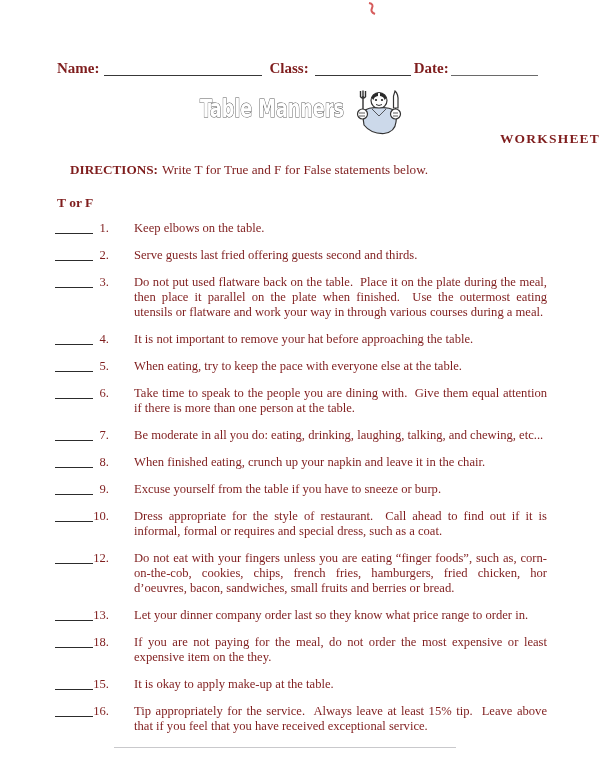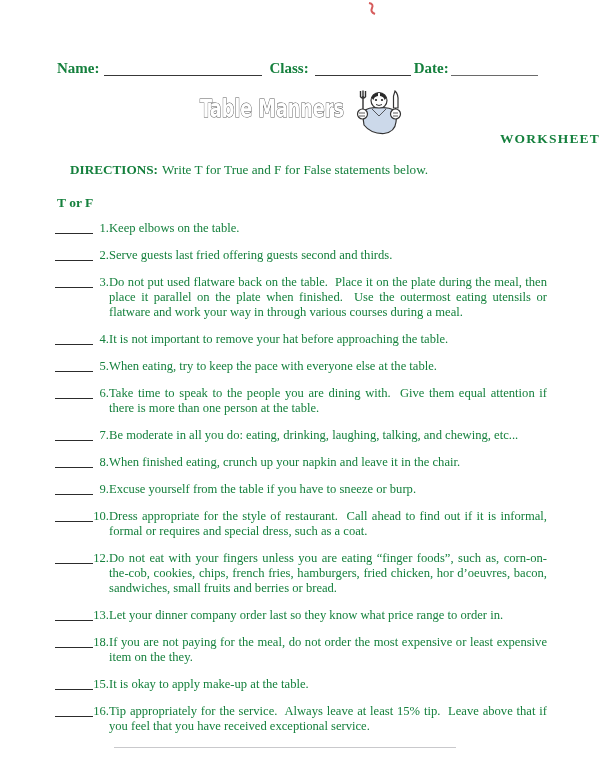--- a/index.html
+++ b/index.html
@@ -1,18 +1,18 @@
 <!DOCTYPE html>
 <html><head>
 <meta charset="utf-8">
 <style>
   html,body{margin:0;padding:0;background:#e8e8e8;}
   .page{
     position:relative;width:600px;height:777px;background:#ffffff;
-    font-family:"Liberation Serif",serif;color:#15803d;overflow:hidden;
+    font-family:"Liberation Serif",serif;color:#7f1d1d;overflow:hidden;
     margin:0 auto;
   }
   
   .header{
     position:absolute;top:60px;left:57px;width:489px;
     display:flex;align-items:flex-end;
     font-weight:bold;font-size:15px;white-space:nowrap;
   }
   .hline{border-bottom:1.5px solid #383838;height:15px;flex:none;}
   .hline.name{width:158px;margin:0 7px 1px 5px;}
@@ -33,21 +33,21 @@
   .torf{position:absolute;top:195px;left:57px;font-weight:bold;font-size:13.5px;}
   
   .items{
     position:absolute;top:221px;left:55px;width:492px;
     display:flex;flex-direction:column;gap:12px;
     font-size:12.6px;line-height:15px;
   }
   .item{display:flex;align-items:flex-start;}
   .blank{width:38px;border-bottom:1.3px solid #2c2c2c;height:12px;flex:none;}
   .num{flex:none;min-width:16px;text-align:right;}
-  .itext{flex:1;text-align:justify;white-space:pre-wrap;}
+  .itext{margin-left:25px;flex:1;text-align:justify;white-space:pre-wrap;}
   
   .red-mark{position:absolute;top:2px;left:366px;}
   .faint-line{
     position:absolute;top:747px;left:114px;width:342px;height:1px;
     background:#c9c9cc;
   }
 </style>
 </head>
 <body>
 

